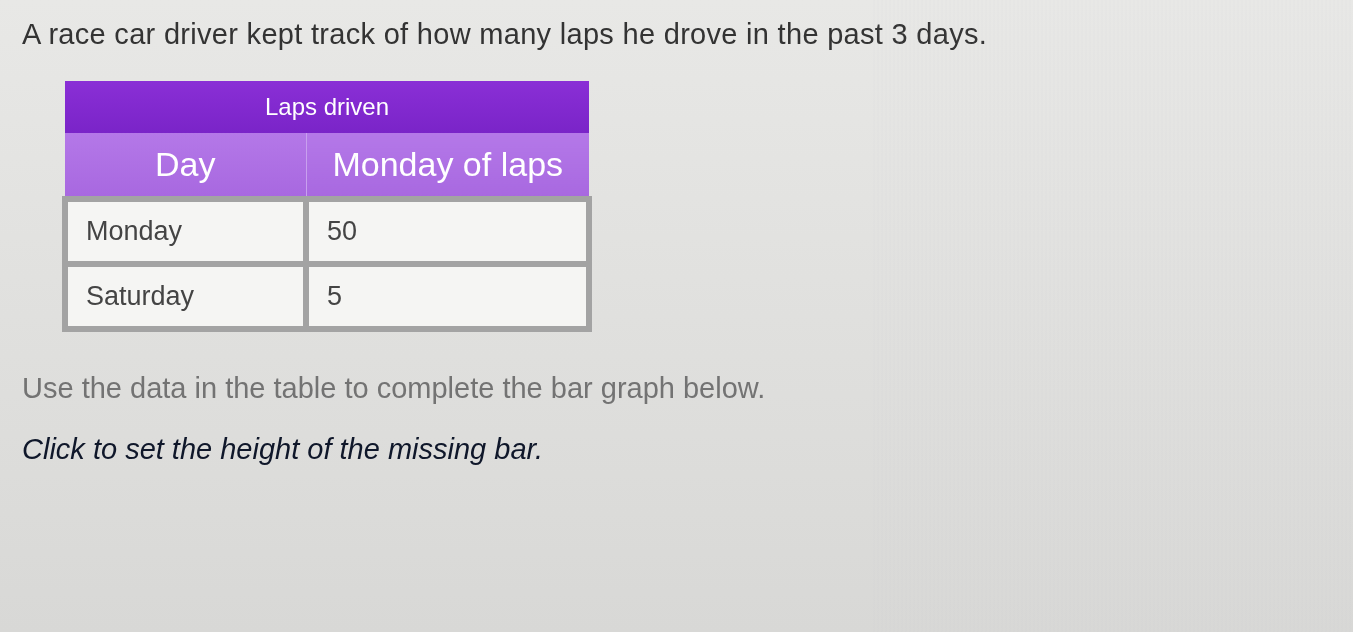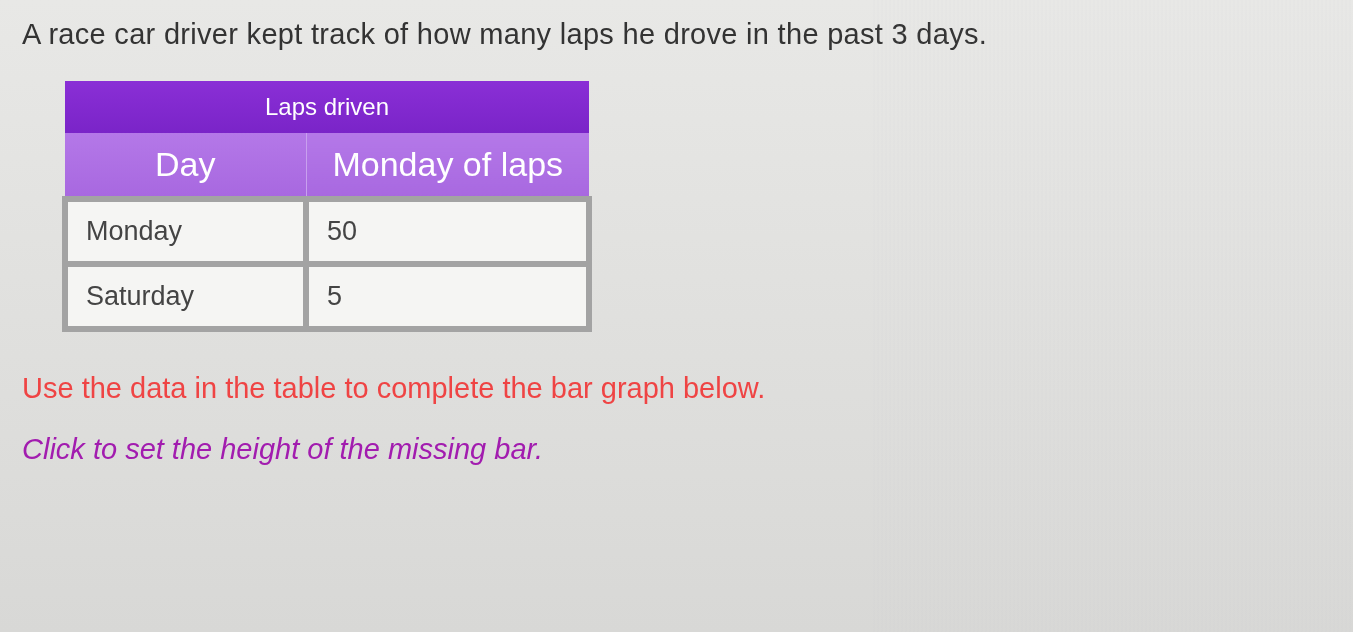--- a/index.html
+++ b/index.html
@@ -59,27 +59,27 @@
     }
     td.day-cell {
       text-align: left;
       width: 46%;
     }
     td.num-cell {
       width: 54%;
     }
     .instruction-text {
       font-size: 29px;
-      color: #ef4444;
+      color: #737373;
       margin-bottom: 28px;
       margin-top: 10px;
     }
     .hint-text {
       font-size: 29px;
-      color: #a21caf;
+      color: #0f172a;
       font-style: italic;
     }
     .grain {
       position: absolute;
       top: 0;
       right: 0;
       width: 480px;
       height: 100%;
       background: repeating-linear-gradient(90deg, rgba(180,180,200,0.04) 0px, rgba(180,180,200,0.04) 2px, transparent 2px, transparent 4px);
       pointer-events: none;

